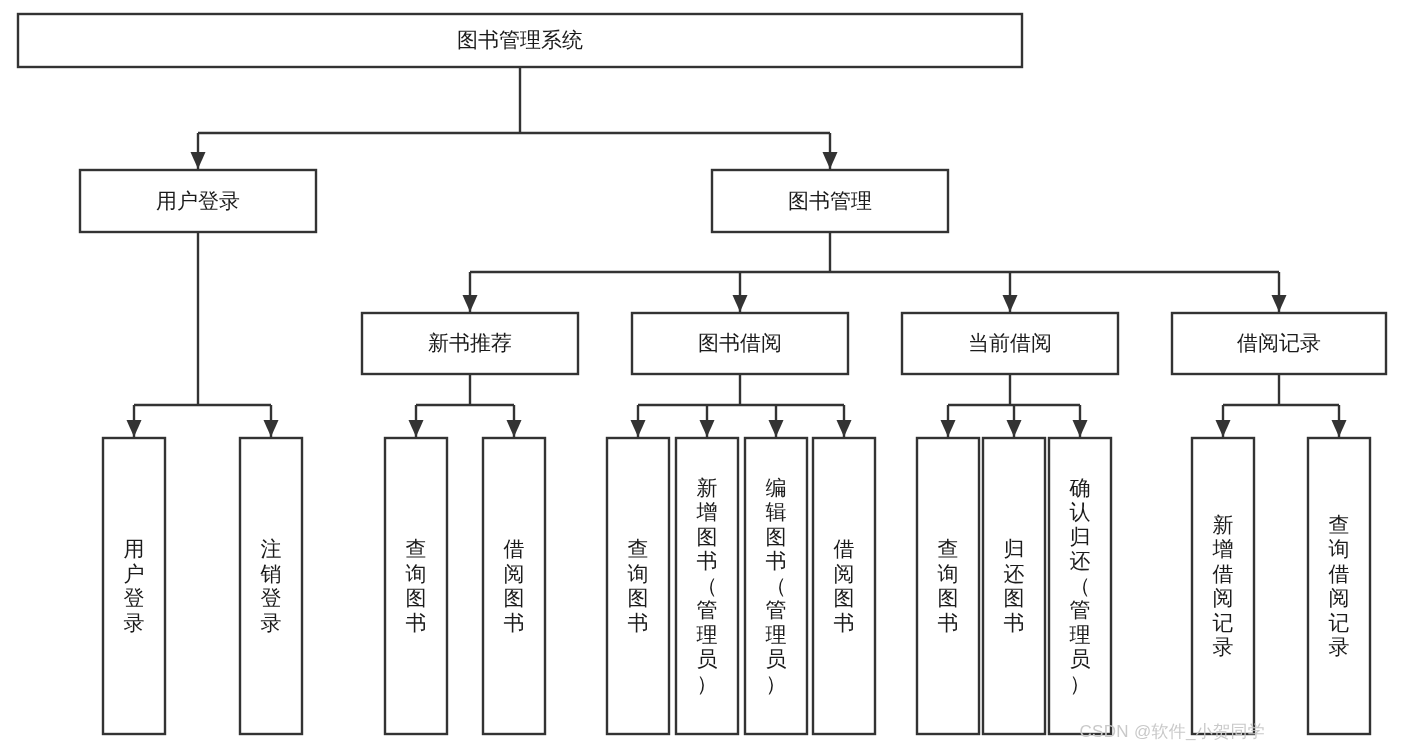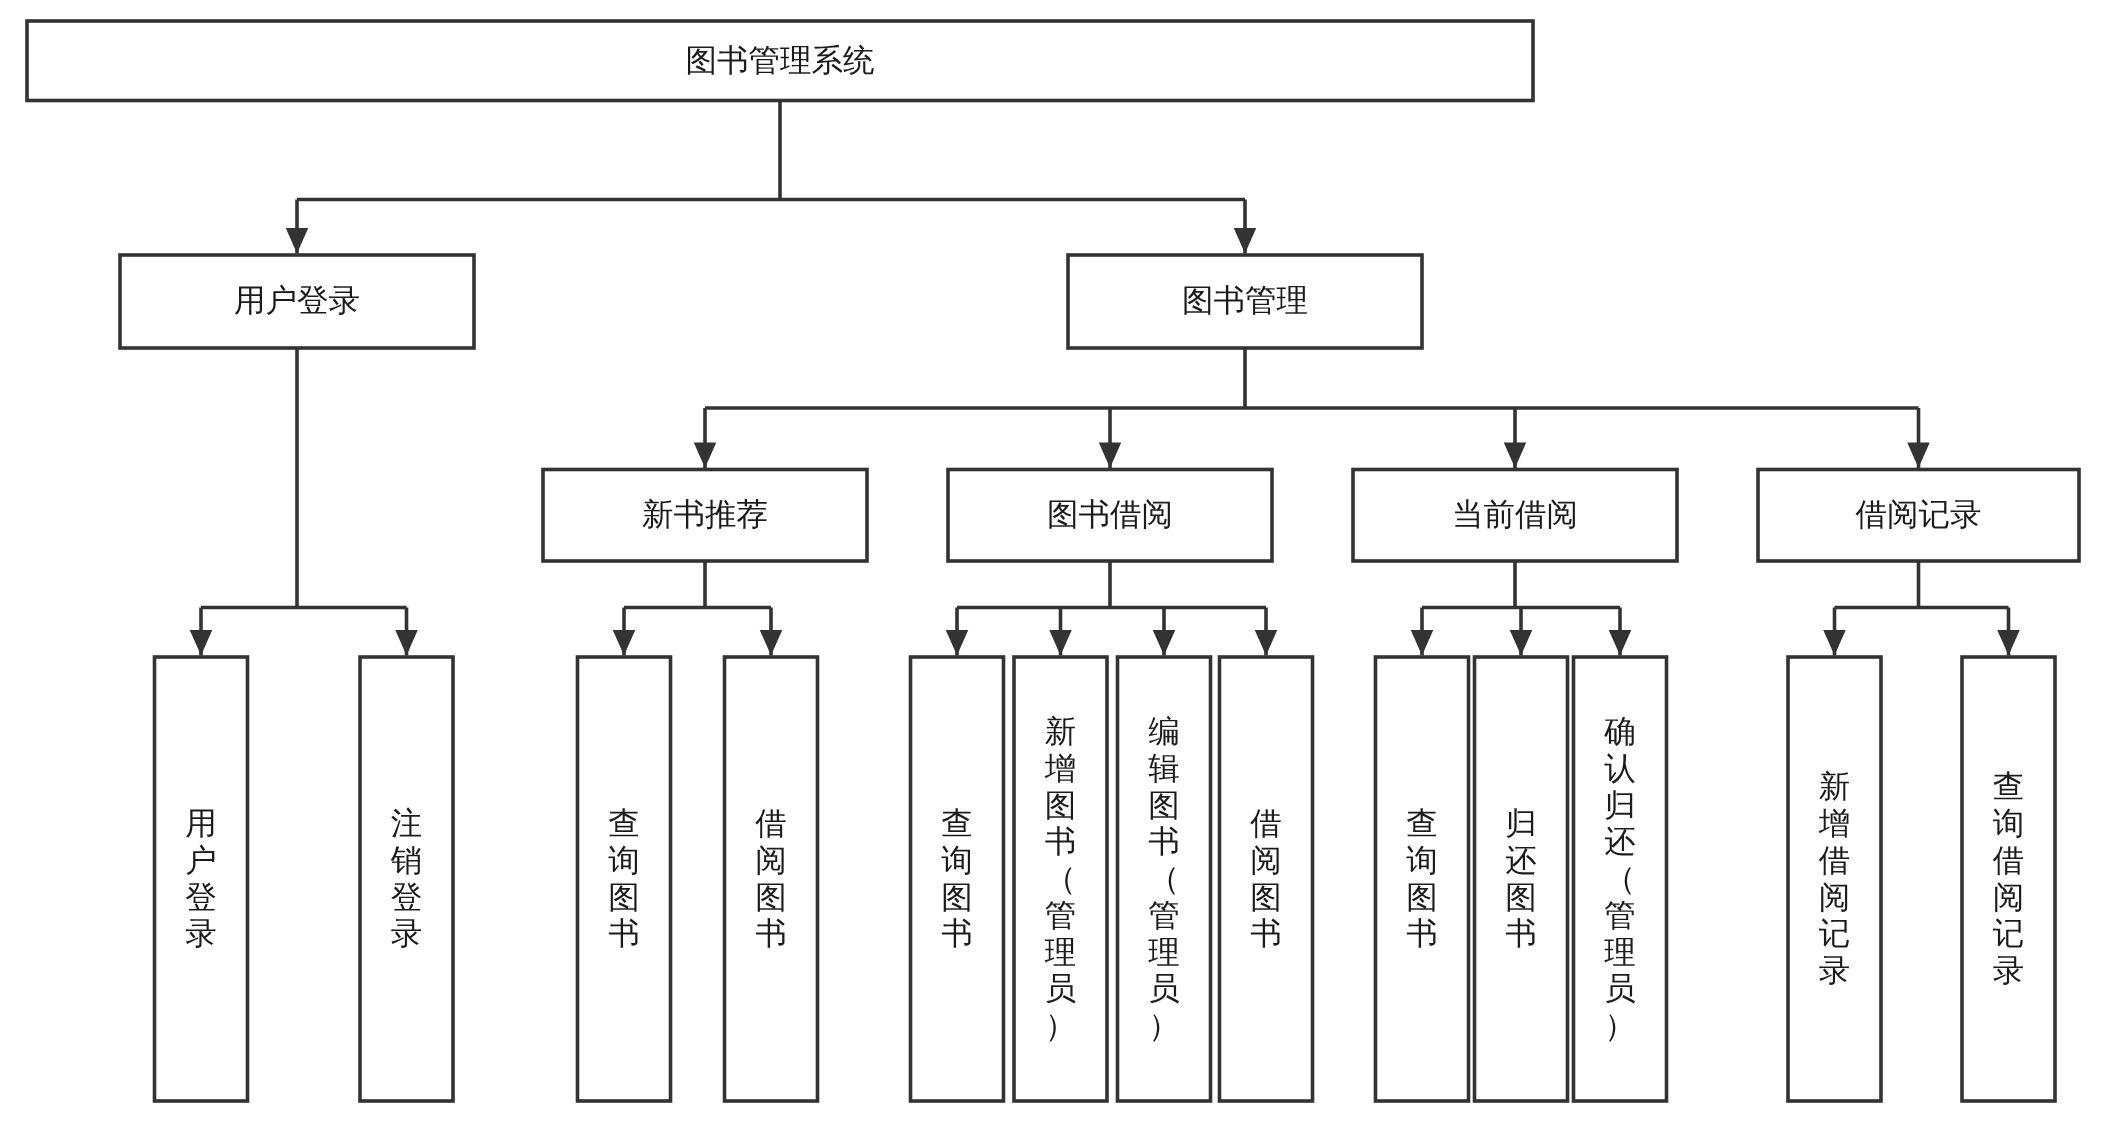--- a/index.html
+++ b/index.html
@@ -200,13 +200,14 @@
         <g>
           <rect x="1192" y="438" width="62" height="296" class="node-box"></rect>
           <text x="1223" y="531.5" class="node-label-v"><tspan x="1223" dy="0">新</tspan><tspan x="1223" dy="24.5">增</tspan><tspan x="1223" dy="24.5">借</tspan><tspan x="1223" dy="24.5">阅</tspan><tspan x="1223" dy="24.5">记</tspan><tspan x="1223" dy="24.5">录</tspan></text>
         </g>
         <g>
           <rect x="1308" y="438" width="62" height="296" class="node-box"></rect>
           <text x="1339" y="531.5" class="node-label-v"><tspan x="1339" dy="0">查</tspan><tspan x="1339" dy="24.5">询</tspan><tspan x="1339" dy="24.5">借</tspan><tspan x="1339" dy="24.5">阅</tspan><tspan x="1339" dy="24.5">记</tspan><tspan x="1339" dy="24.5">录</tspan></text>
         </g>
       </g>
   </svg>
+  <div class="watermark">CSDN @软件_小贺同学</div>
 </div>
 
 </body></html>

